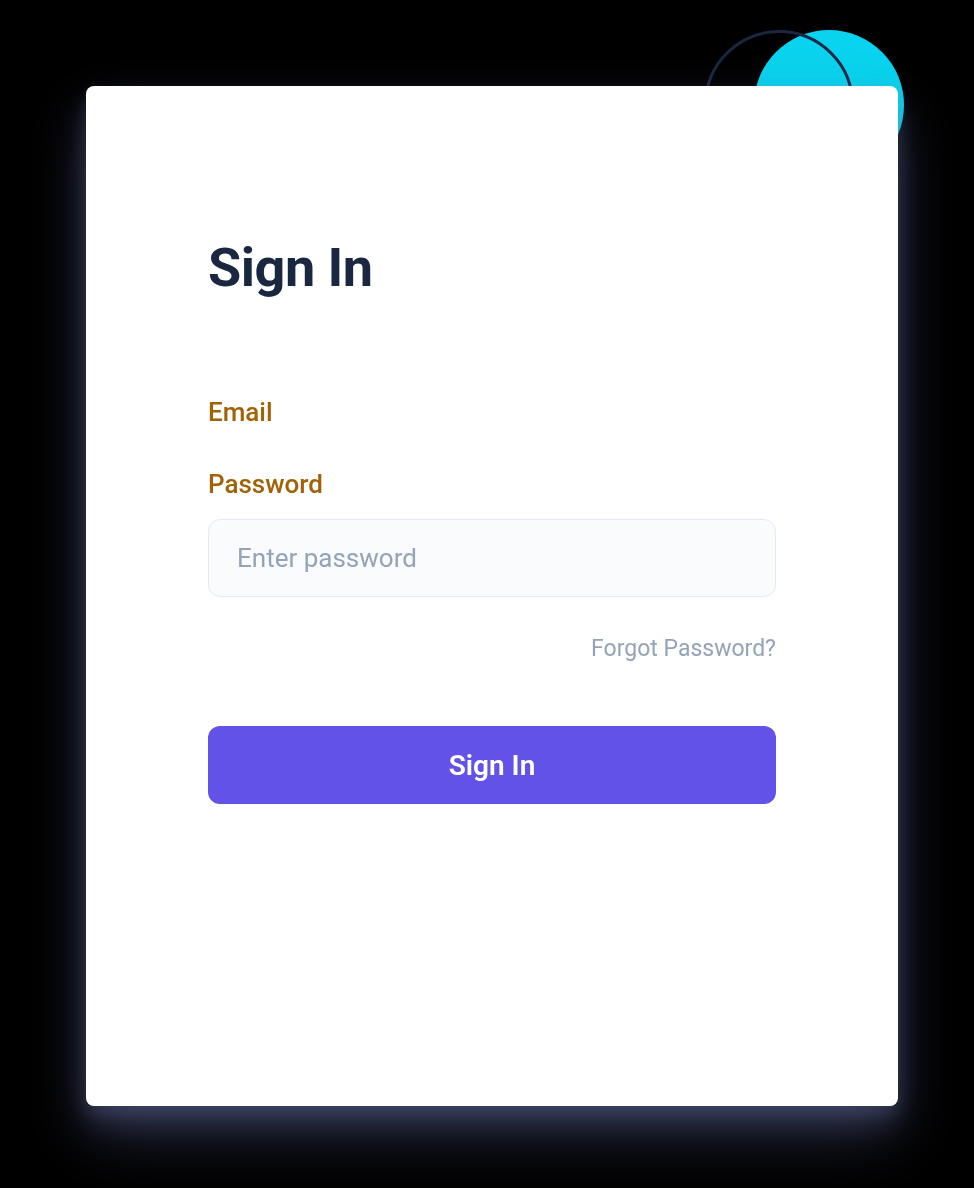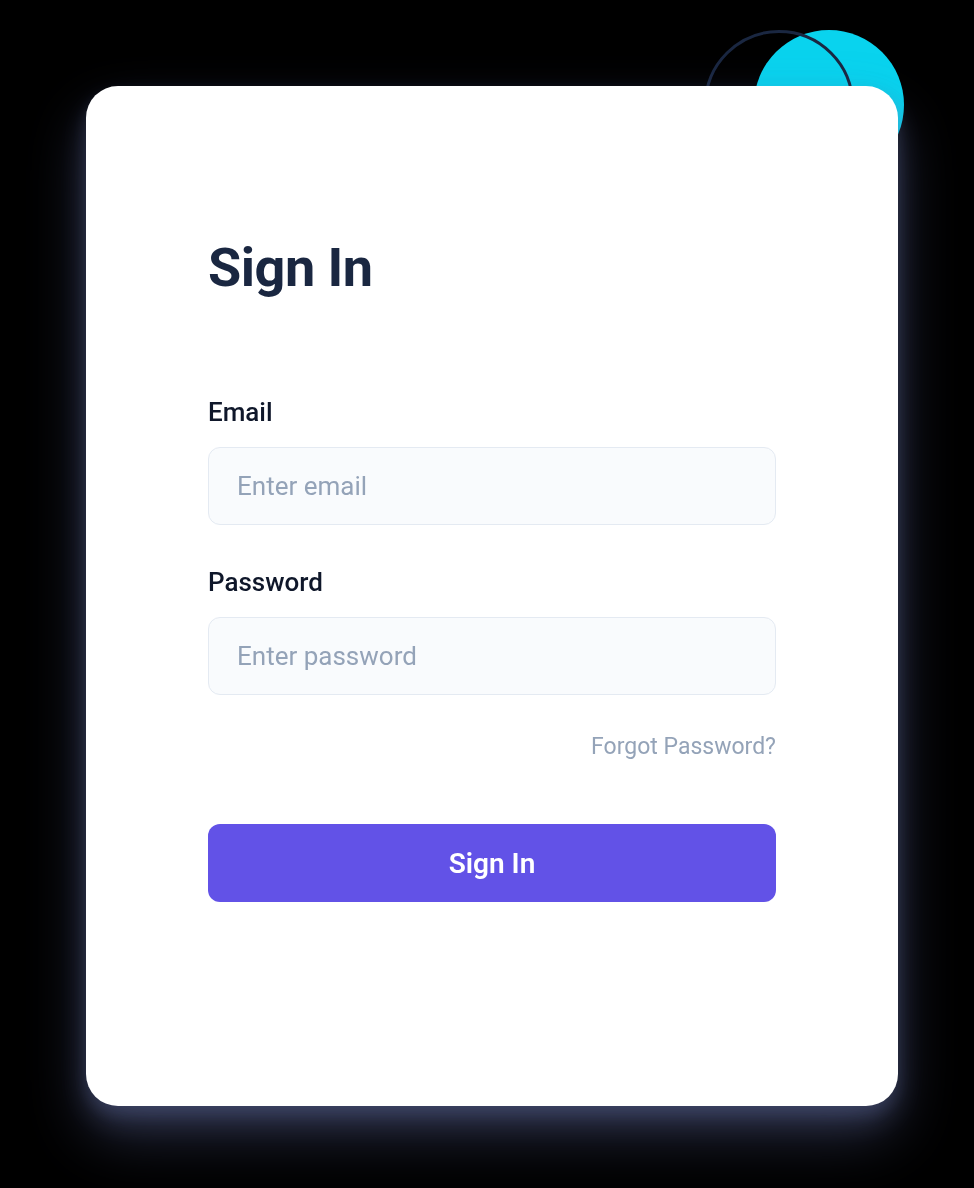--- a/index.html
+++ b/index.html
@@ -17,21 +17,21 @@
       overflow: hidden;
     }
     
     .card {
       position: absolute;
       top: 86px;
       left: 86px;
       width: 812px;
       height: 1020px;
       background: #ffffff;
-      border-radius: 32px;
+      border-radius: 8px;
       box-shadow: 
         0 30px 60px rgba(106, 118, 175, 0.35),
         0 15px 30px rgba(106, 118, 175, 0.25),
         0 8px 16px rgba(106, 118, 175, 0.2);
       padding: 150px 122px 0 122px;
     }
     
     .decoration {
       position: absolute;
       top: 30px;
@@ -70,21 +70,21 @@
     }
     
     .field-group {
       margin-bottom: 42px;
     }
     
     .field-label {
       display: block;
       font-size: 26px;
       font-weight: 500;
-      color: #0f172a;
+      color: #a16207;
       margin-bottom: 20px;
     }
     
     .field-input {
       width: 100%;
       height: 78px;
       padding: 0 28px;
       font-size: 26px;
       color: #1a2741;
       background: #f9fbfd;
@@ -128,21 +128,20 @@
 <div class="decoration">
   <div class="circle-filled"></div>
   <div class="circle-outline"></div>
 </div>
 
 <div class="card">
   <h1 class="title">Sign In</h1>
   
   <div class="field-group">
     <label class="field-label">Email</label>
-    <input type="email" class="field-input" placeholder="Enter email" style="">
   </div>
   
   <div class="field-group">
     <label class="field-label">Password</label>
     <input type="password" class="field-input" placeholder="Enter password" style="">
   </div>
   
   <a class="forgot-link">Forgot Password?</a>
   
   <button class="submit-button">Sign In</button>

